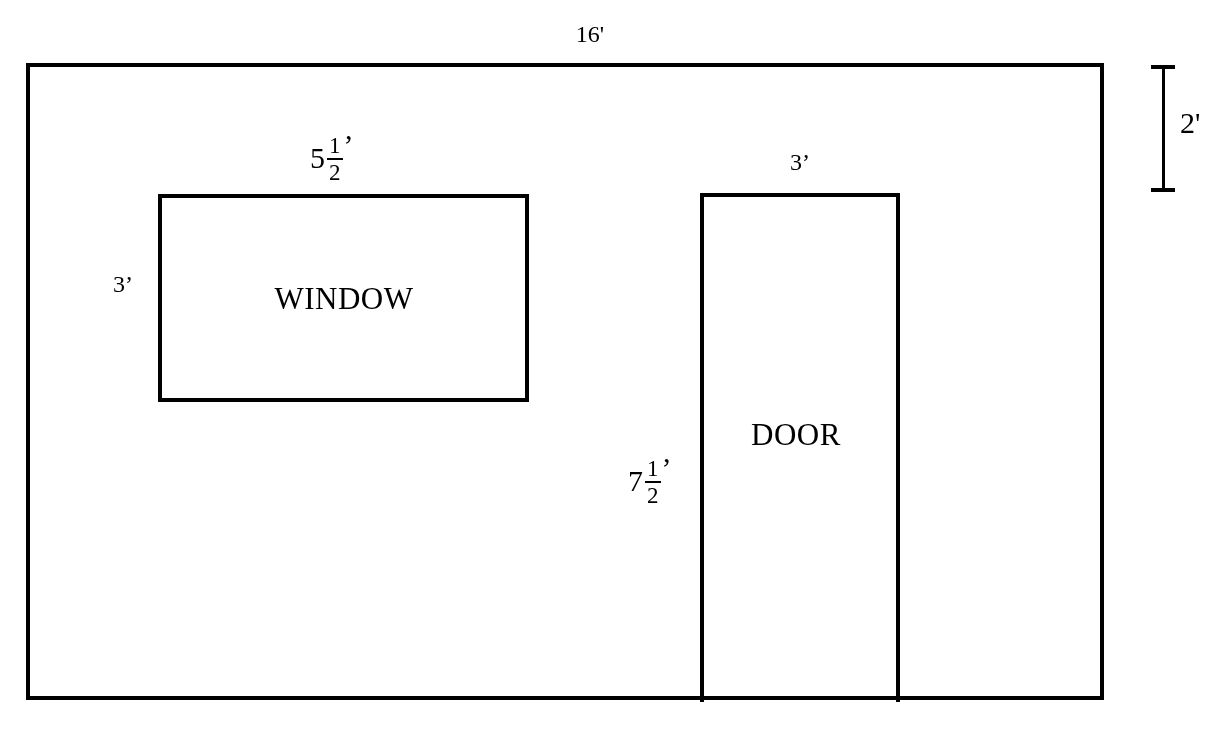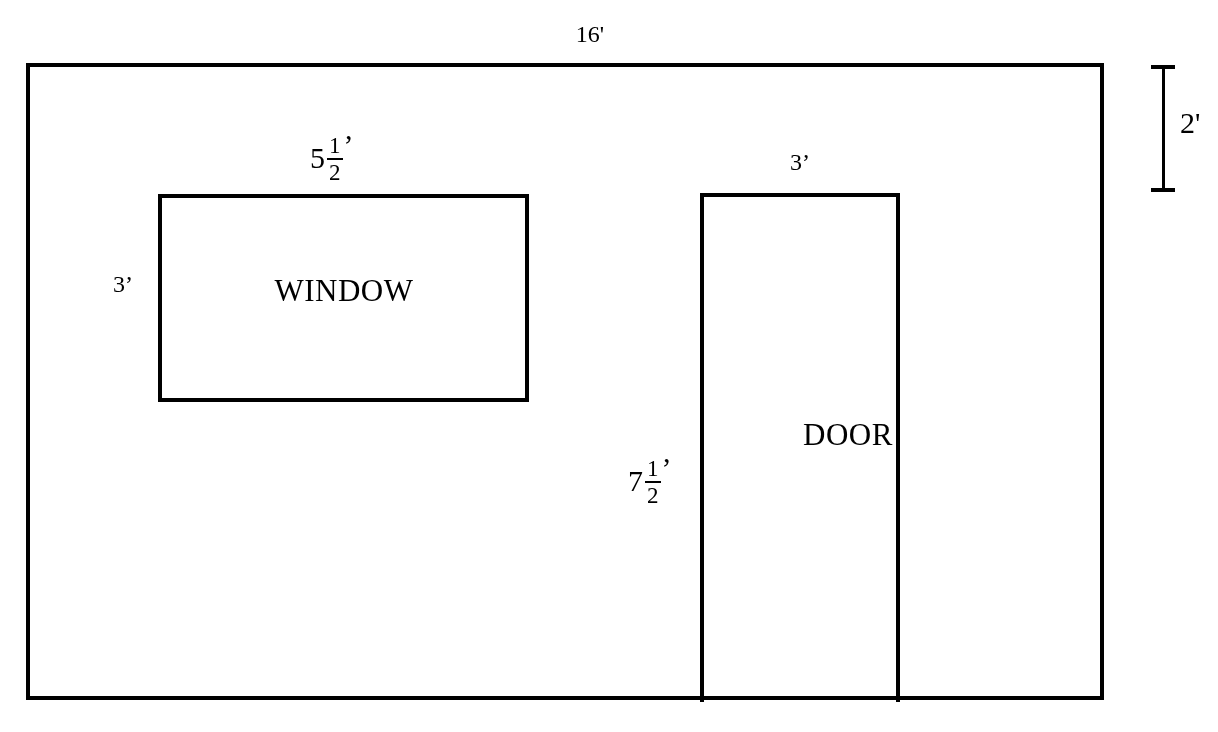--- a/index.html
+++ b/index.html
@@ -165,29 +165,29 @@
     <span class="frac">
       <span class="num">1</span>
       <span class="den">2</span>
     </span>
     <span class="prime">’</span>
   </div>
 
   <div class="label" style="left:113px; top:272px;">3’</div>
 
   <div class="window-box"></div>
-  <div class="shape-name" style="left:344px; top:291px;">WINDOW</div>
+  <div class="shape-name" style="left:344px; top:299px;">WINDOW</div>
 
   <div class="label label-center" style="left:800px; top:150px;">3’</div>
 
   <div class="mixed" style="left:628px; top:456px;">
     <span class="whole">7</span>
     <span class="frac">
       <span class="num">1</span>
       <span class="den">2</span>
     </span>
     <span class="prime">’</span>
   </div>
 
   <div class="door-box"></div>
-  <div class="shape-name" style="left:848px; top:435px;">DOOR</div>
+  <div class="shape-name" style="left:796px; top:435px;">DOOR</div>
 
 </div>
 
 </body></html>

